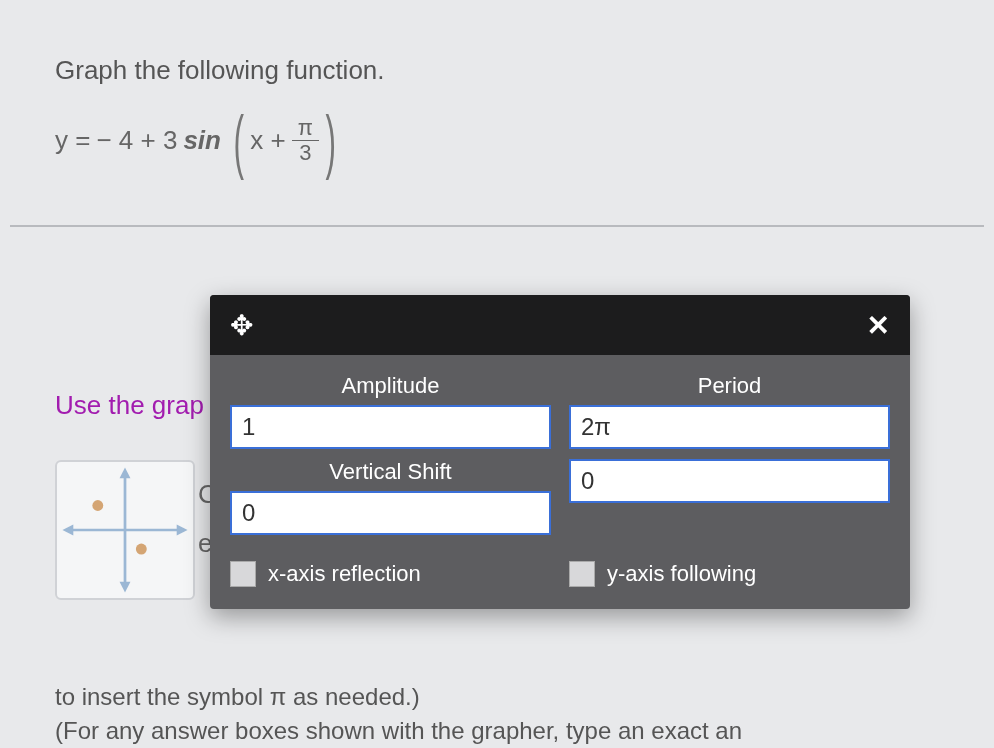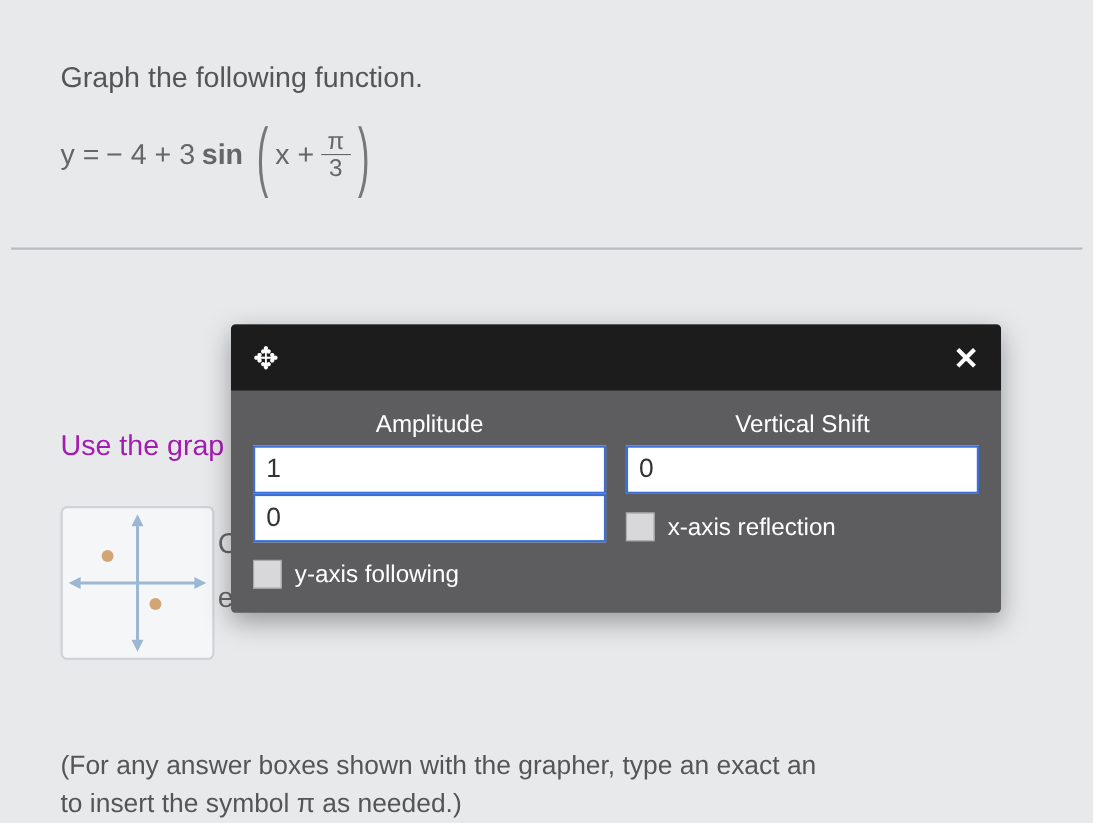--- a/index.html
+++ b/index.html
@@ -27,20 +27,21 @@
     .equation {
       font-size: 26px;
       color: #666;
       display: flex;
       align-items: center;
       gap: 6px;
       margin-bottom: 40px;
     }
     .equation .bold {
       font-weight: bold;
+      font-style: italic;
     }
     .paren-group {
       display: inline-flex;
       align-items: center;
     }
     .paren {
       font-size: 70px;
       font-weight: 100;
       line-height: 0.6;
       color: #777;
@@ -133,21 +134,21 @@
       font-size: 28px;
       font-weight: bold;
       cursor: pointer;
     }
     .panel-body {
       padding: 18px 20px 22px 20px;
     }
     .grid {
       display: grid;
       grid-template-columns: 1fr 1fr;
-      gap: 0 18px;
+      gap: 10px 18px;
     }
     .field-label {
       color: #fff;
       font-size: 22px;
       text-align: center;
       margin-bottom: 6px;
     }
     .field-input {
       width: 100%;
       height: 44px;
@@ -228,34 +229,38 @@
     <span class="move-icon">✥</span>
     <span class="close-icon">✕</span>
   </div>
   <div class="panel-body">
     <div class="grid">
       <div class="col">
         <div class="field-label">Amplitude</div>
         <input class="field-input" value="1" style="">
       </div>
       <div class="col">
+        <div class="field-label">Period</div>
+        <input class="field-input" value="2π" style="">
+      </div>
+      <div class="col">
         <div class="field-label">Vertical Shift</div>
         <input class="field-input" value="0" style="">
       </div>
       <div class="col">
         <input class="field-input" value="0" style="">
       </div>
       <div class="checkbox-row">
         <div class="checkbox"></div>
         <span class="checkbox-label">x-axis reflection</span>
       </div>
       <div class="checkbox-row">
         <div class="checkbox"></div>
         <span class="checkbox-label">y-axis following</span>
       </div>
     </div>
   </div>
 </div>
 
 <div class="footer-text">
+  <div>to insert the symbol π as needed.)</div>
   <div>(For any answer boxes shown with the grapher, type an exact an</div>
-  <div>to insert the symbol π as needed.)</div>
 </div>
 
 </body></html>

